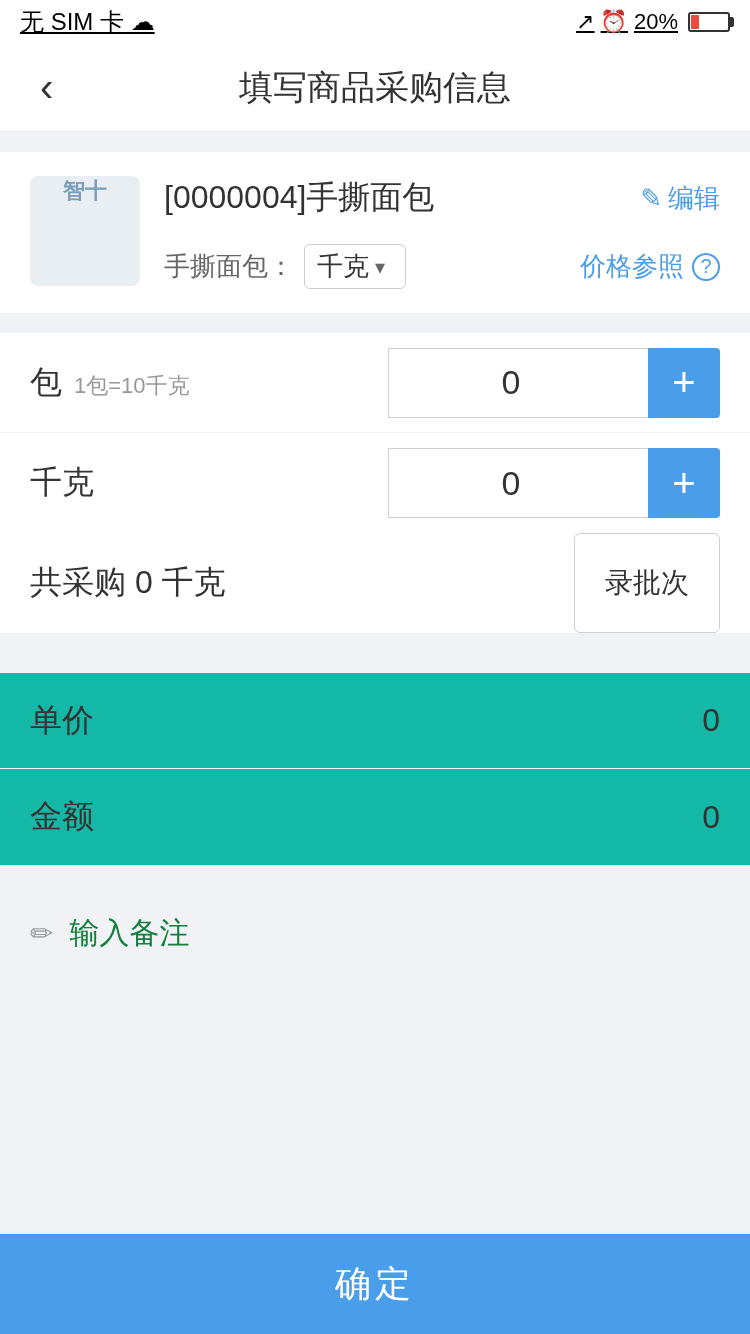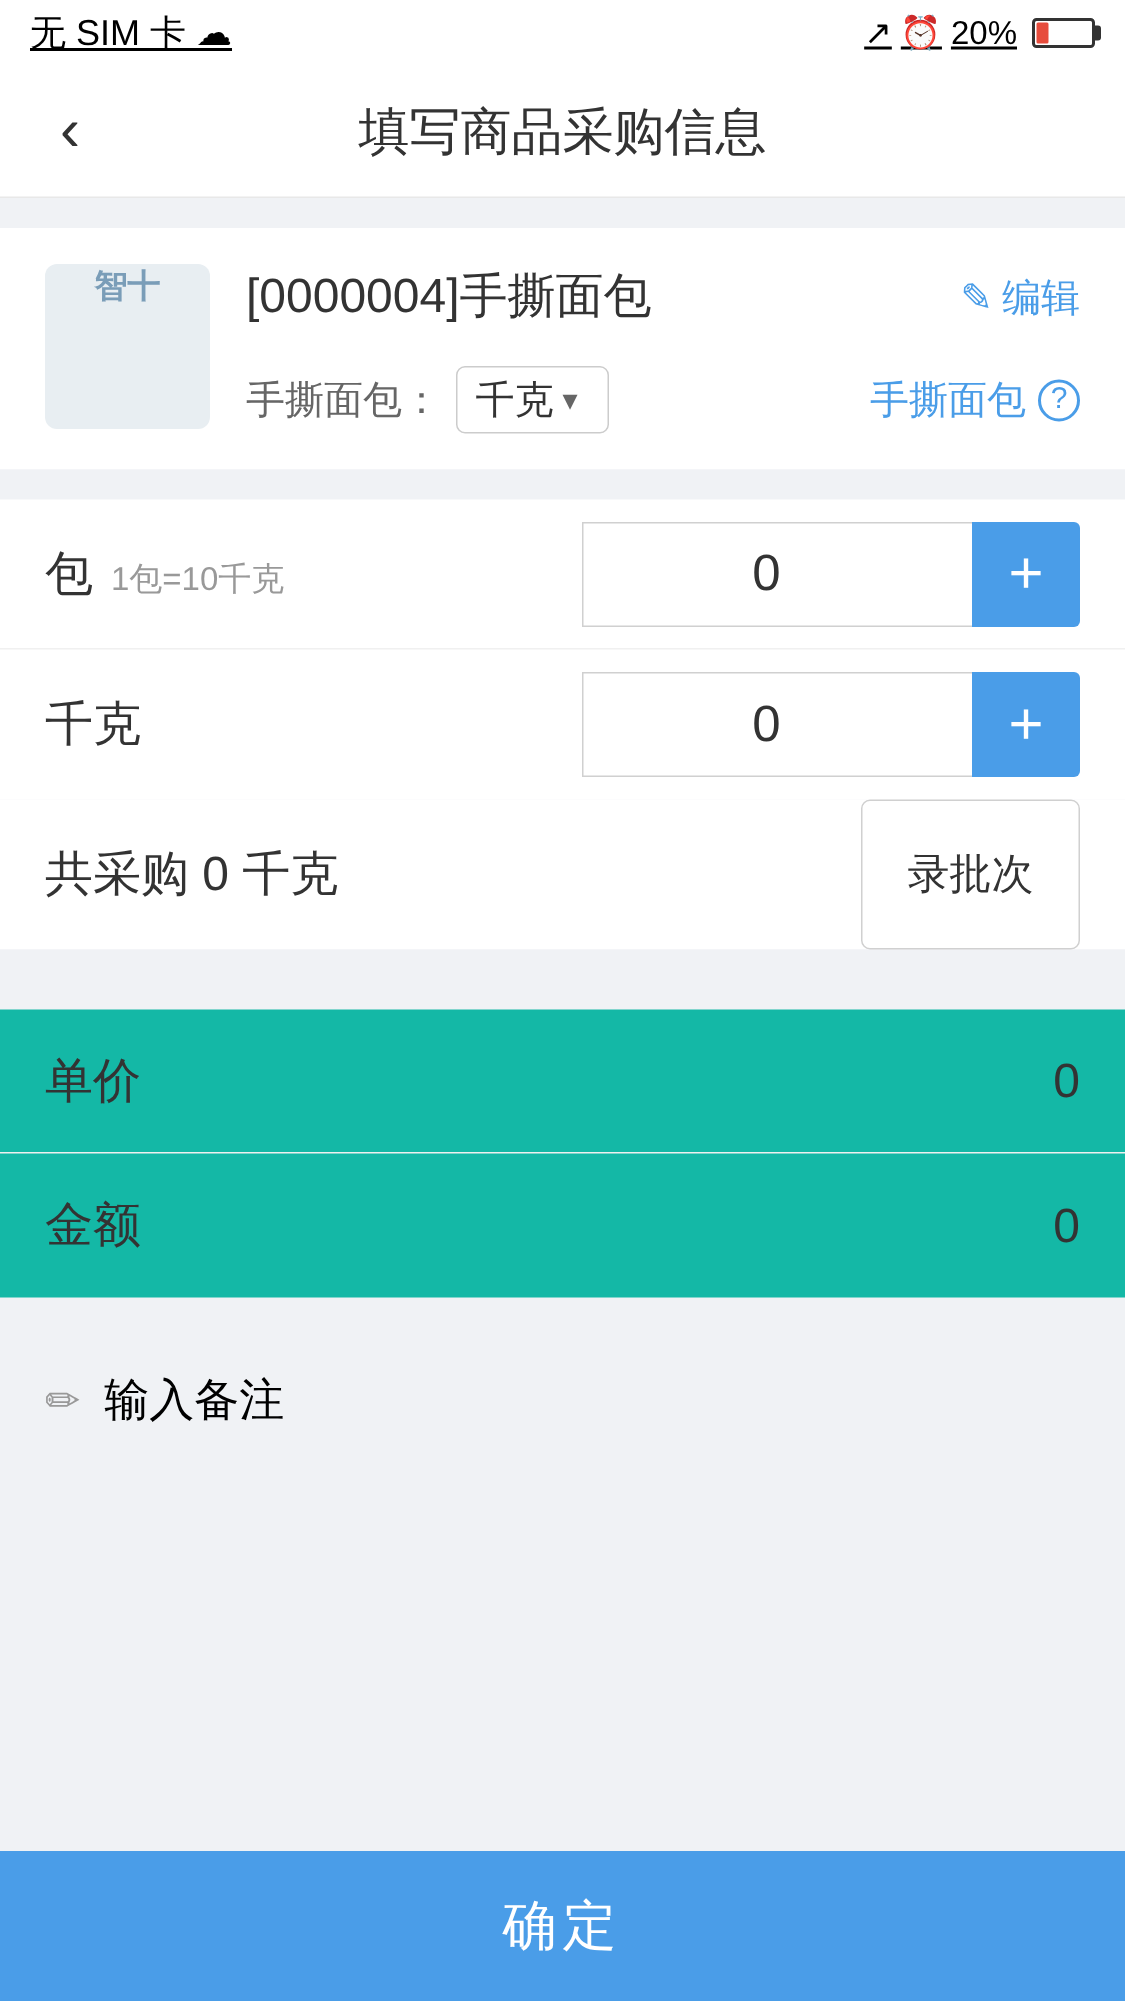--- a/index.html
+++ b/index.html
@@ -283,21 +283,21 @@
       display: flex;
       align-items: center;
       gap: 16px;
       min-height: 80px;
     }
     .pencil-icon {
       color: #999;
       font-size: 28px;
     }
     .remarks-placeholder {
-      color: #000000;
+      color: #15803d;
       font-size: 30px;
     }
 
     
     .confirm-btn {
       position: fixed;
       bottom: 0;
       left: 0;
       width: 750px;
       height: 100px;
@@ -351,21 +351,21 @@
     </div>
     <div class="product-meta-row">
       <div class="unit-label">
         <span>手撕面包：</span>
         <div class="unit-select">
           <span>千克</span>
           <span class="chevron-down">▾</span>
         </div>
       </div>
       <div class="price-ref">
-        <span>手撕面包</span>
+        <span>价格参照</span>
         <div class="price-ref-circle">?</div>
       </div>
     </div>
   </div>
 </div>
 
 <div class="separator"></div>
 
 <div class="input-section">
 

